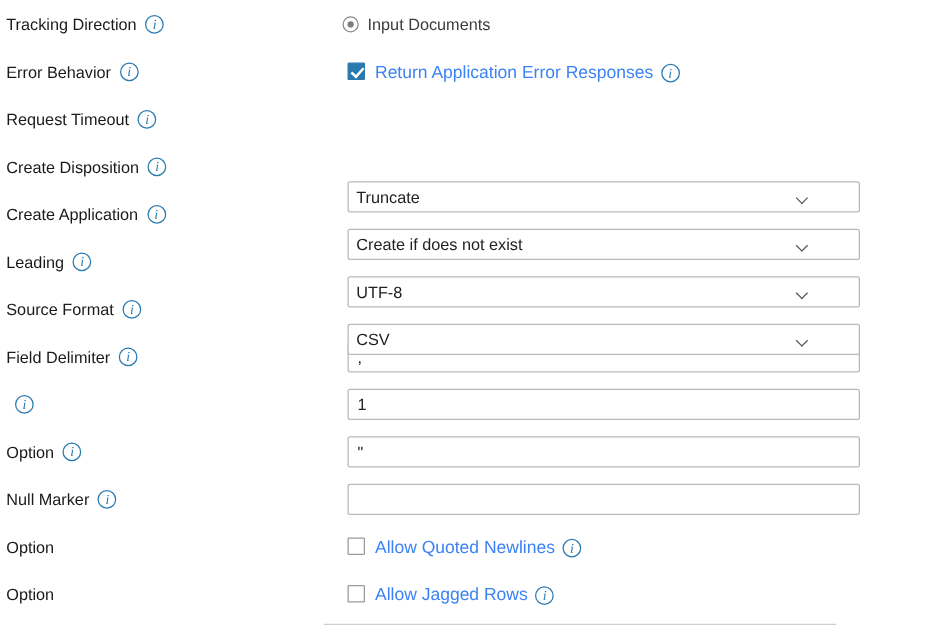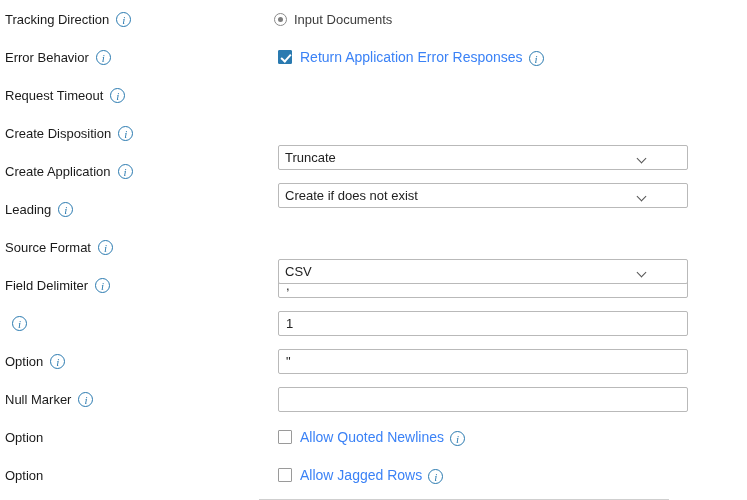--- a/index.html
+++ b/index.html
@@ -282,20 +282,28 @@
         <span class="chev"></span>
       </div>
     </div>
   </div>
 
   <div class="row">
     <div class="label">
       <span class="text">Leading</span>
       <span class="info">i</span>
     </div>
+    <div class="field pad-left">
+      <div class="select-wrap">
+        <select class="sel">
+          <option>UTF-8</option>
+        </select>
+        <span class="chev"></span>
+      </div>
+    </div>
   </div>
 
   <div class="row">
     <div class="label">
       <span class="text">Source Format</span>
       <span class="info">i</span>
     </div>
     <div class="field pad-left">
       <div class="select-wrap">
         <select class="sel">

